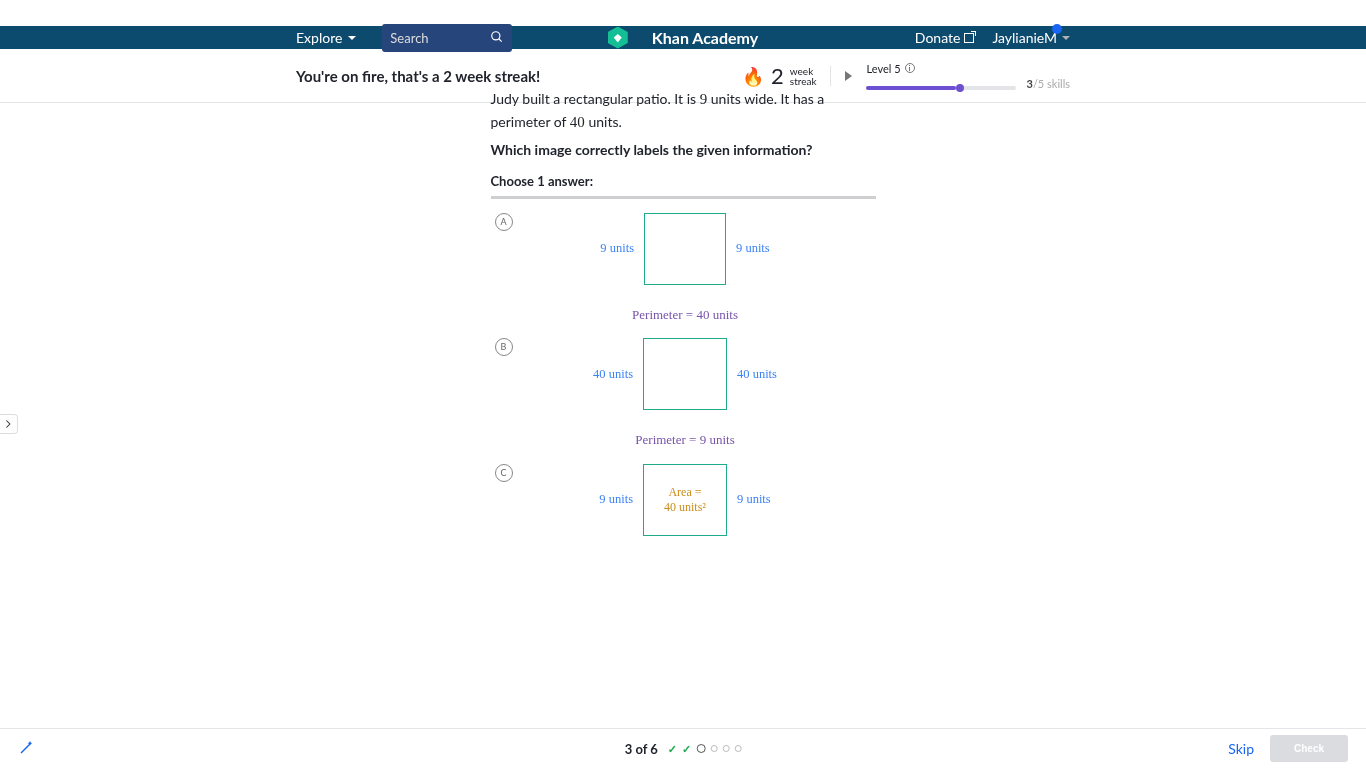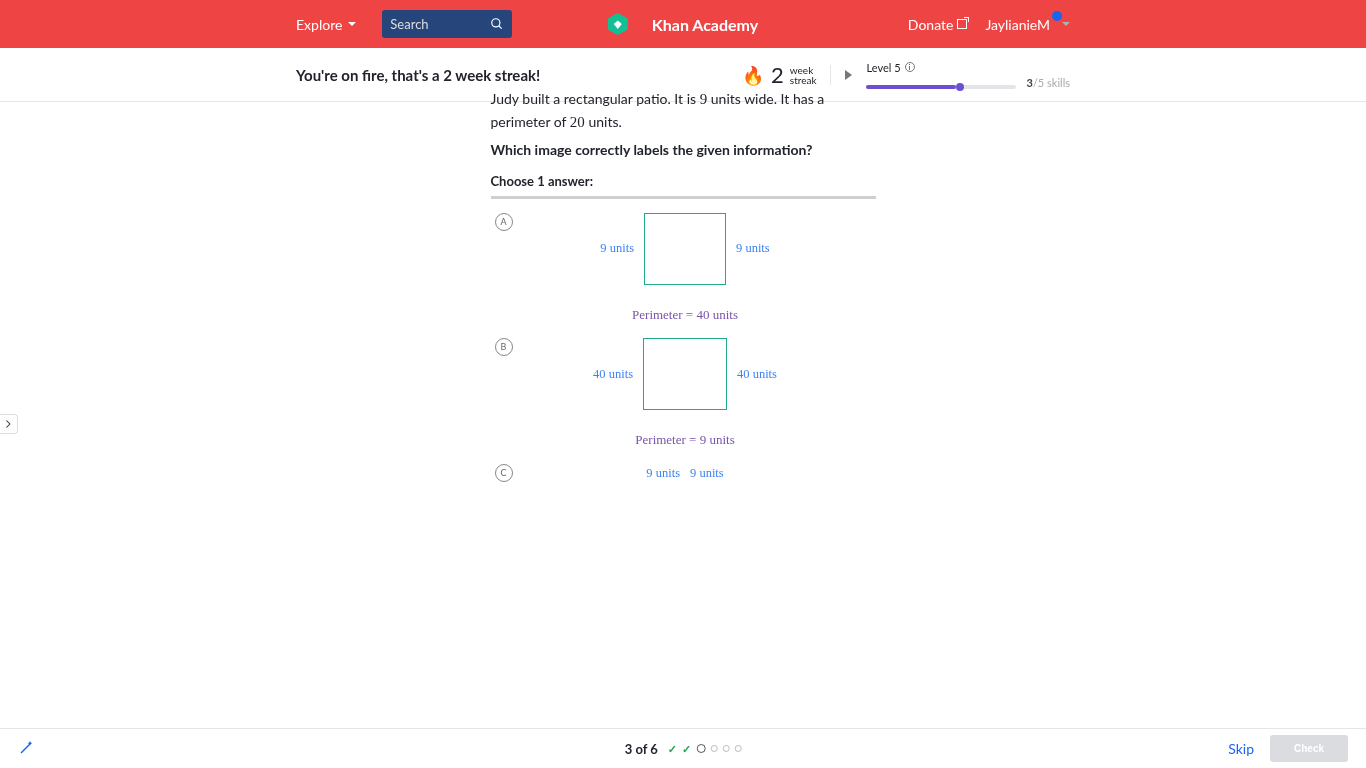--- a/index.html
+++ b/index.html
@@ -1,36 +1,36 @@
 <!DOCTYPE html>
 <html><head>
 <meta charset="utf-8">
 <style>
   * { box-sizing: border-box; margin: 0; padding: 0; }
   body { font-family: Lato, -apple-system, BlinkMacSystemFont, "Segoe UI", Roboto, sans-serif; background: #fff; color: #21242c; width: 1366px; height: 768px; overflow: hidden; position: relative; }
 
   
-  .topnav { background: #ef4444; color: #fff; height: 48px; display: flex; align-items: center; padding: 0 16px; }
+  .topnav { background: #0c4a6e; color: #fff; height: 23px; display: flex; align-items: center; padding: 0 16px; margin-top: 26px; }
   .topnav-left { display: flex; align-items: center; gap: 14px; flex: 1; padding-left: 280px; }
   .explore { display: flex; align-items: center; gap: 6px; font-size: 14px; cursor: pointer; }
   .caret-down { width: 0; height: 0; border-left: 4px solid transparent; border-right: 4px solid transparent; border-top: 4px solid #fff; }
   .caret-down.gray { border-top-color: #b0b0b0; }
   .searchbox { display: flex; align-items: center; background: #26457a; height: 28px; width: 130px; border-radius: 3px; padding: 0 8px; margin-left: 12px; }
   .searchbox span.label { color: #ddd; font-size: 13px; flex: 1; }
   .search-icon svg { width: 14px; height: 14px; fill: none; stroke: #fff; stroke-width: 2; }
 
   .brand { display: flex; align-items: center; gap: 24px; font-weight: 700; font-size: 16px; }
   .hex { width: 20px; height: 22px; background: #14bf96; clip-path: polygon(50% 0, 100% 25%, 100% 75%, 50% 100%, 0 75%, 0 25%); position: relative; display: flex; align-items: center; justify-content: center; }
   .hex::after { content:""; width:10px;height:10px; background:#fff; clip-path: polygon(50% 15%, 90% 50%, 50% 100%, 10% 50%); border-radius:2px; }
 
   .topnav-right { display: flex; align-items: flex-start; gap: 18px; flex: 1; justify-content: flex-end; padding-right: 280px; }
   .donate { display: flex; align-items: center; gap:4px; font-size: 14px; cursor: pointer; }
   .ext-icon { width: 10px; height: 10px; border: 1px solid #fff; position: relative; display:inline-block; }
   .ext-icon::after { content:""; position:absolute; top:-3px; right:-3px; width:4px;height:4px; border-top:1px solid #fff; border-right:1px solid #fff; }
-  .user { display: flex; align-items: center; gap: 12px; font-size: 14px; cursor: pointer; position: relative; }
+  .user { display: flex; align-items: center; gap: 5px; font-size: 14px; cursor: pointer; position: relative; }
   .notif { width: 10px; height: 10px; background: #1865f2; border-radius: 50%; position: absolute; top: -5px; right: 8px; }
 
   
   .subhead { height: 54px; border-bottom: 1px solid #e3e5e8; display: flex; align-items: center; padding: 0 296px; }
   .streakmsg { font-weight: 700; font-size: 15px; flex: 1; }
   .streak { display: flex; align-items: center; gap: 6px; }
   .flame { color:#ff7a00; font-size: 18px; }
   .streak .num { font-size: 22px; font-weight: 400; }
   .streak .tiny { font-size: 10px; line-height: 10px; }
   .vbar { width:1px; height:20px; background:#e3e5e8; margin: 0 14px; }
@@ -140,21 +140,21 @@
       <div class="skills">
         <b>3</b><span class="muted">/5 skills</span>
       </div>
     </div>
   </div>
 </div>
 
 <div class="content">
   <div class="inner">
     <p class="stem">
-      <span>Judy built a rectangular patio. It is </span><span class="mathnum">9</span><span> units wide. It has a perimeter of </span><span class="mathnum">20</span><span> units.</span>
+      <span>Judy built a rectangular patio. It is </span><span class="mathnum">9</span><span> units wide. It has a perimeter of </span><span class="mathnum">40</span><span> units.</span>
     </p>
     <span class="bold">Which image correctly labels the given information?</span>
     <span class="choose">Choose 1 answer:</span>
     <div class="divider"></div>
 
     <div class="option">
       <div class="radio">
           <span>A</span>
         </div>
       <div class="figwrap">
@@ -181,20 +181,26 @@
       </div>
     </div>
 
     <div class="option">
       <div class="radio">
           <span>C</span>
         </div>
       <div class="figwrap">
         <div class="fig">
           <span class="sidelabel left">9 units</span>
+          <div class="box" style="width:84px;height:72px;display:flex;align-items:center;justify-content:center;">
+            <div class="area">
+              <div>Area =</div>
+              <div>40 units²</div>
+            </div>
+          </div>
           <span class="sidelabel">9 units</span>
         </div>
       </div>
     </div>
 
   </div>
 </div>
 
 <div class="sidechev">
   <svg viewBox="0 0 10 14">

